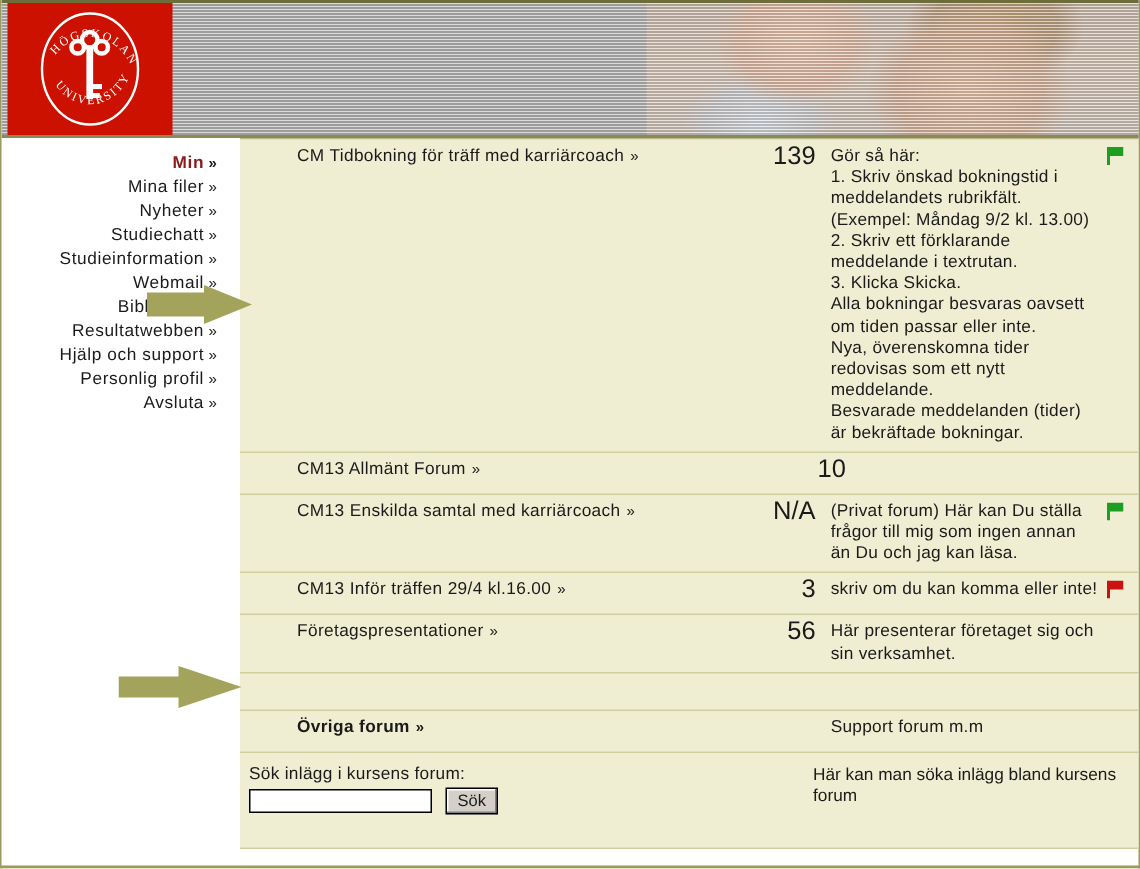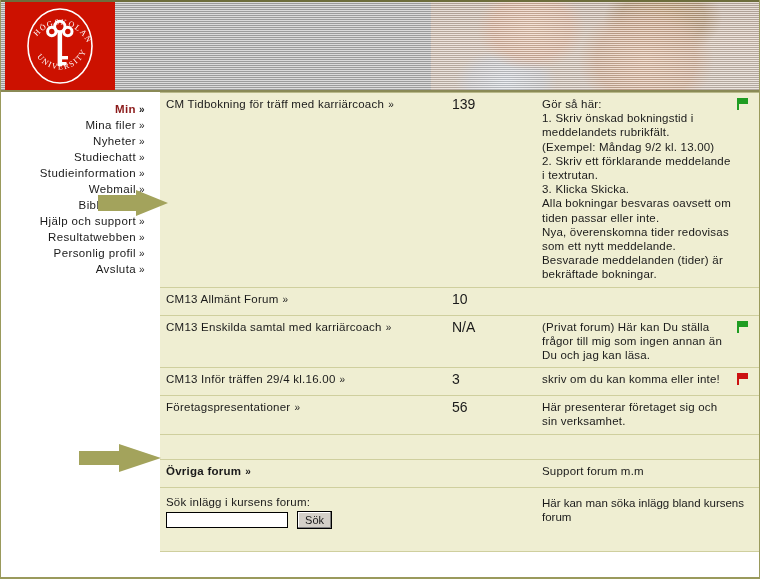--- a/index.html
+++ b/index.html
@@ -165,31 +165,32 @@
     padding: 4px 0 5px 0;
   }
   .c-title {
     width: 292px;
     padding-left: 6px;
     box-sizing: border-box;
     font-size: 11.5px;
     line-height: 14px;
     color: #1a1a1a;
     letter-spacing: 0.25px;
+    margin-left: 32px;
   }
   .c-title .chev {
     font-size: 10px;
     padding-left: 4px;
   }
   .c-title.bold { font-weight: bold; }
   .c-count {
     width: 80px;
-    text-align: left;
-    box-sizing: border-box;
-    font-size: 14px;
+    text-align: right;
+    box-sizing: border-box;
+    font-size: 17px;
     line-height: 14px;
     color: #1a1a1a;
   }
   .c-desc {
     width: 200px;
     padding-left: 10px;
     box-sizing: border-box;
     font-size: 11.5px;
     line-height: 14.2px;
     color: #1a1a1a;
@@ -303,22 +304,22 @@
   <div id="body-area">
 
     <nav id="sidebar">
       <a class="nav-item active" href="#"><span>Min</span><span class="chev">»</span></a>
       <a class="nav-item" href="#"><span>Mina filer</span><span class="chev">»</span></a>
       <a class="nav-item" href="#"><span>Nyheter</span><span class="chev">»</span></a>
       <a class="nav-item" href="#"><span>Studiechatt</span><span class="chev">»</span></a>
       <a class="nav-item" href="#"><span>Studieinformation</span><span class="chev">»</span></a>
       <a class="nav-item" href="#"><span>Webmail</span><span class="chev">»</span></a>
       <a class="nav-item" href="#"><span>Biblioteket</span><span class="chev">»</span></a>
+      <a class="nav-item" href="#"><span>Resultatwebben</span><span class="chev">»</span></a>
       <a class="nav-item" href="#"><span>Hjälp och support</span><span class="chev">»</span></a>
-      <a class="nav-item" href="#"><span>Resultatwebben</span><span class="chev">»</span></a>
       <a class="nav-item" href="#"><span>Personlig profil</span><span class="chev">»</span></a>
       <a class="nav-item" href="#"><span>Avsluta</span><span class="chev">»</span></a>
     </nav>
 
     <div id="main">
 
       <div class="frow">
         <div class="c-title"><span>CM Tidbokning för träff med karriärcoach</span><span class="chev">»</span></div>
         <div class="c-count">139</div>
         <div class="c-desc pre" style="white-space:pre-line;">Gör så här:

